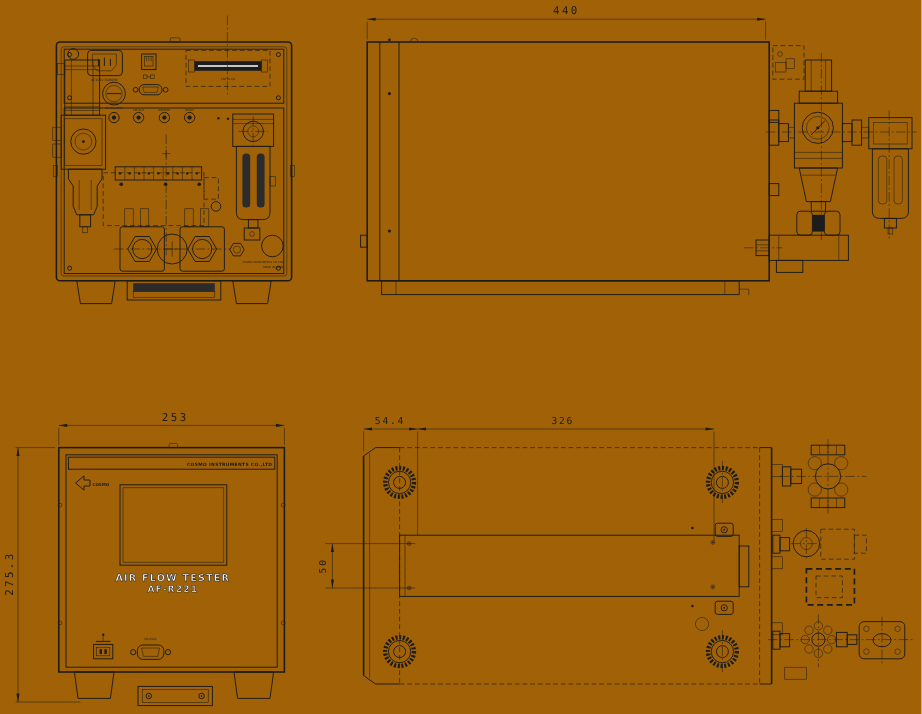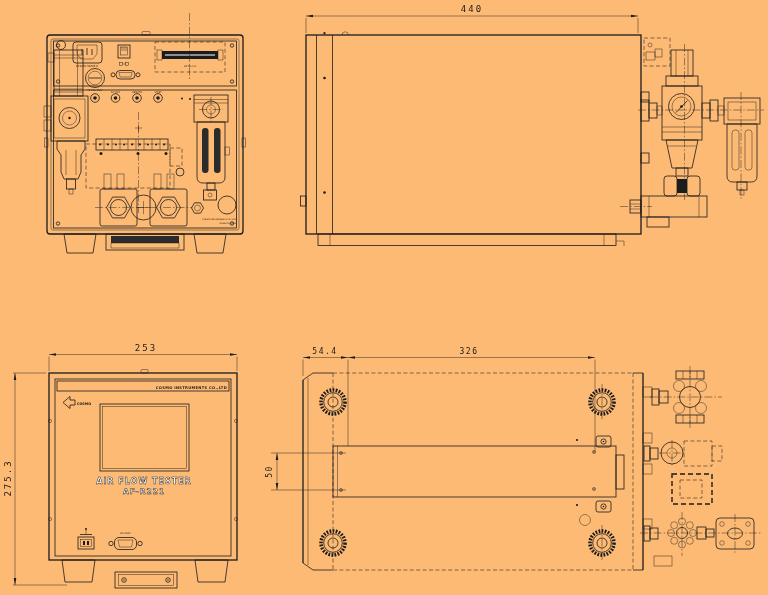--- a/index.html
+++ b/index.html
@@ -1,16 +1,16 @@
 <!DOCTYPE html>
 <html><head>
 <meta charset="utf-8">
 <style>
   html,body{margin:0;padding:0;background:#f2f2f2;}
-  .canvas{width:768px;height:595px;background:#fdba74;position:relative;overflow:hidden;}
+  .canvas{width:768px;height:595px;background:#a16207;position:relative;overflow:hidden;}
   svg{display:block;}
   .ln{fill:none;stroke:#1c1c1c;stroke-width:.8;}
   .thk{fill:none;stroke:#1c1c1c;stroke-width:1.3;}
   .thn{fill:none;stroke:#1c1c1c;stroke-width:.45;}
   .dsh{fill:none;stroke:#1c1c1c;stroke-width:.55;stroke-dasharray:4 2.4;}
   .dshk{fill:none;stroke:#1c1c1c;stroke-width:1.4;stroke-dasharray:5 3;}
   .dd{fill:none;stroke:#1c1c1c;stroke-width:.45;stroke-dasharray:8 2 1.6 2;}
   .fill{fill:#1c1c1c;stroke:none;}
   .dark{fill:#2b2b2b;stroke:none;}
   .knurl{fill:none;stroke:#1c1c1c;stroke-width:3.6;stroke-dasharray:1.7 1.4;}

